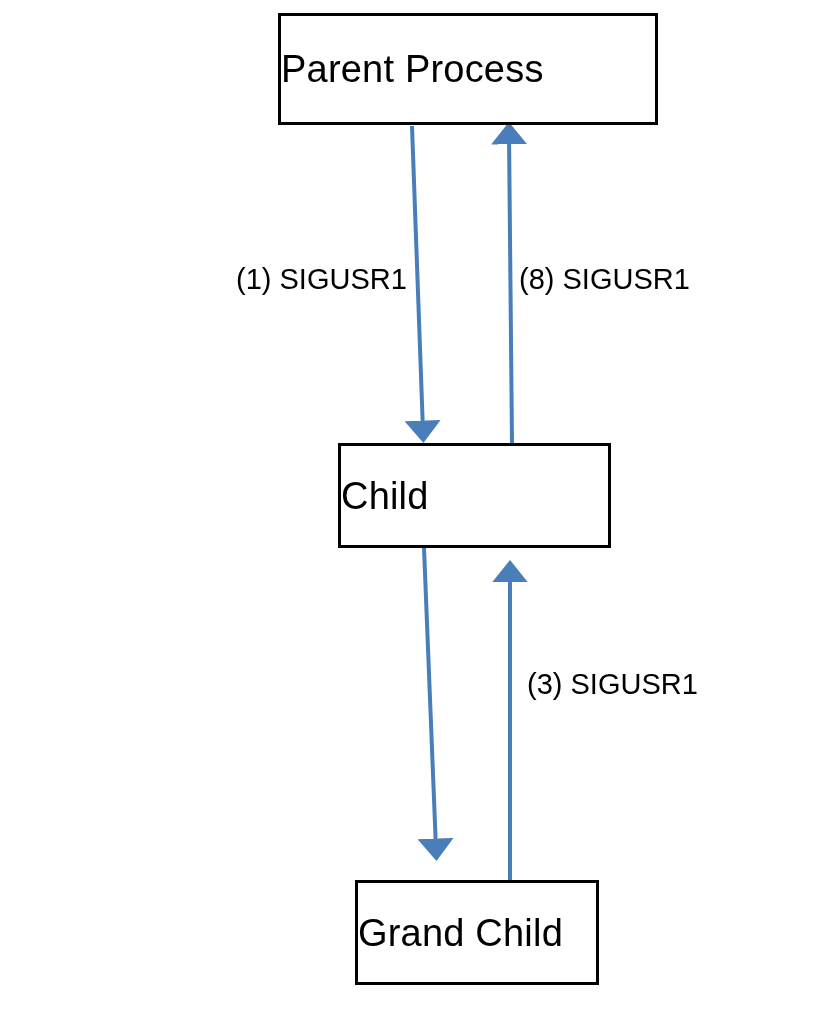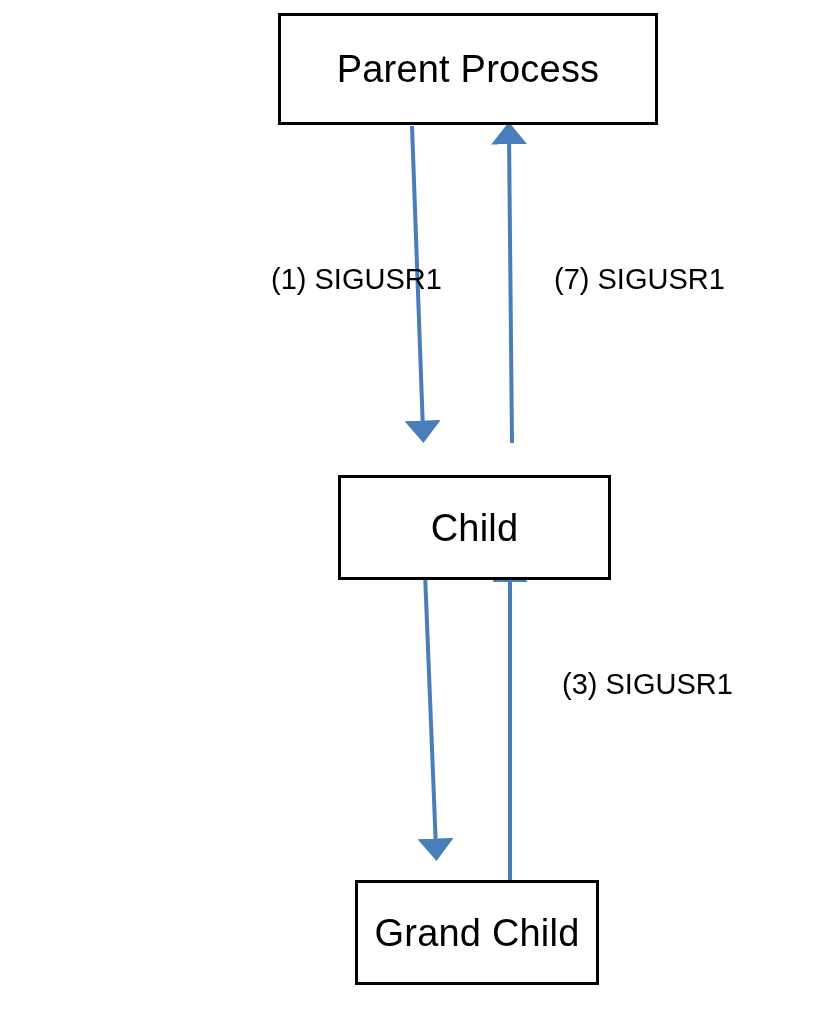--- a/index.html
+++ b/index.html
@@ -18,41 +18,40 @@
     background: #ffffff;
     overflow: hidden;
   }
   .node {
     position: absolute;
     box-sizing: border-box;
     border: 3px solid #000000;
     background: #ffffff;
     display: flex;
     align-items: center;
-    justify-content: center;
+    justify-content: flex-start;
   }
   .node-label {
     font-size: 38px;
     line-height: 1;
     color: #000000;
     white-space: nowrap;
     letter-spacing: 0.2px;
   }
   #node-parent {
     left: 278px;
     top: 13px;
     width: 380px;
     height: 112px;
   }
   #node-child {
     left: 338px;
     top: 443px;
     width: 273px;
     height: 105px;
-    margin-top: 32px;
   }
   #node-grandchild {
     left: 355px;
     top: 880px;
     width: 244px;
     height: 105px;
   }
   #arrow-layer {
     position: absolute;
     left: 0;
@@ -60,21 +59,20 @@
     width: 833px;
     height: 1020px;
     pointer-events: none;
   }
   .edge-label {
     position: absolute;
     font-size: 29px;
     line-height: 1;
     color: #000000;
     white-space: nowrap;
-    margin-left: 35px;
   }
   #label-sig1 { left: 236px; top: 265px; }
   #label-sig4 { left: 519px; top: 265px; }
   #label-sig2 { left: 248px; top: 670px; }
   #label-sig3 { left: 527px; top: 670px; }
 </style>
 </head>
 <body>
 
 <div id="canvas">
@@ -104,16 +102,16 @@
 
   <div class="node" id="node-child">
     <span class="node-label">Child</span>
   </div>
 
   <div class="node" id="node-grandchild">
     <span class="node-label">Grand Child</span>
   </div>
 
   <div class="edge-label" id="label-sig1">(1) SIGUSR1</div>
-  <div class="edge-label" id="label-sig4">(7) SIGUSR1</div>
+  <div class="edge-label" id="label-sig4">(8) SIGUSR1</div>
   <div class="edge-label" id="label-sig3">(3) SIGUSR1</div>
 
 </div>
 
 </body></html>

